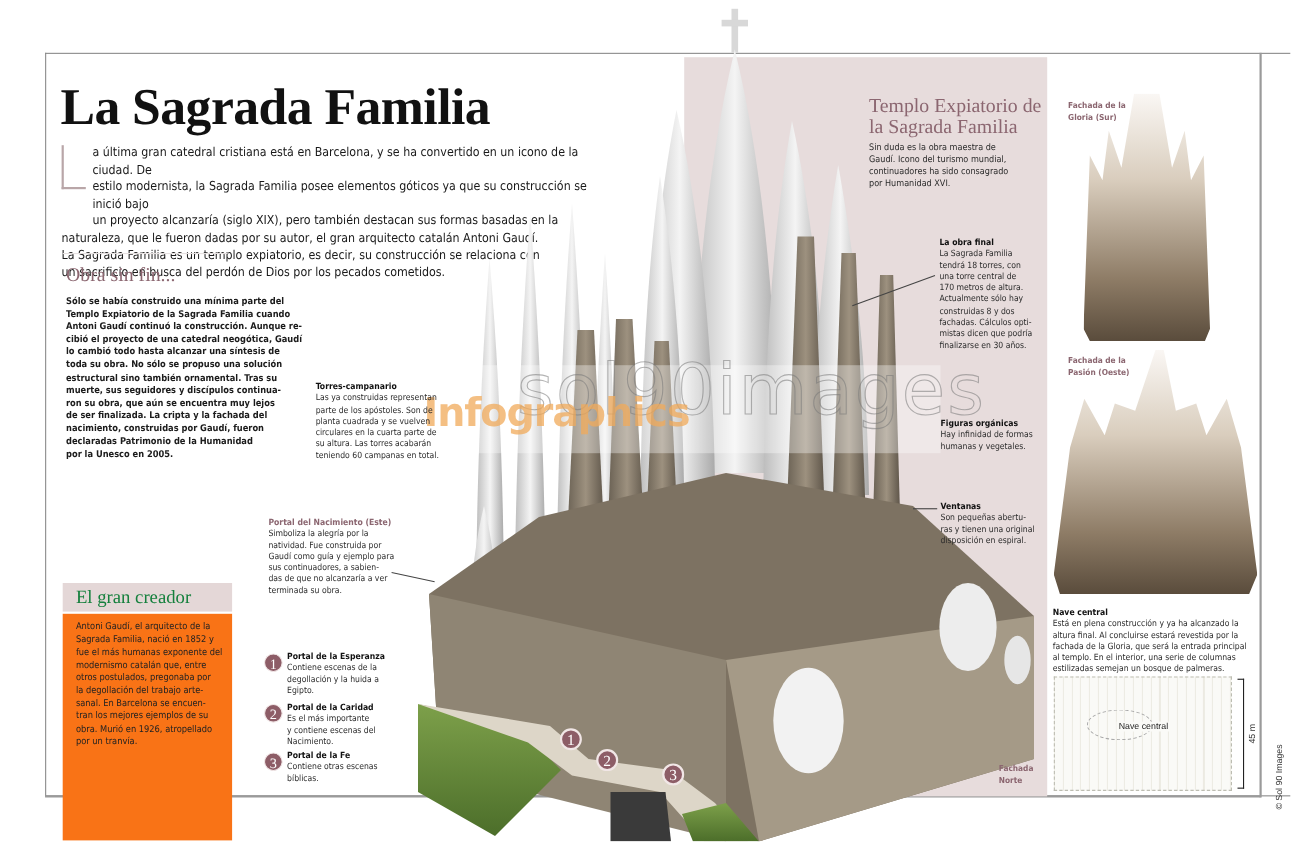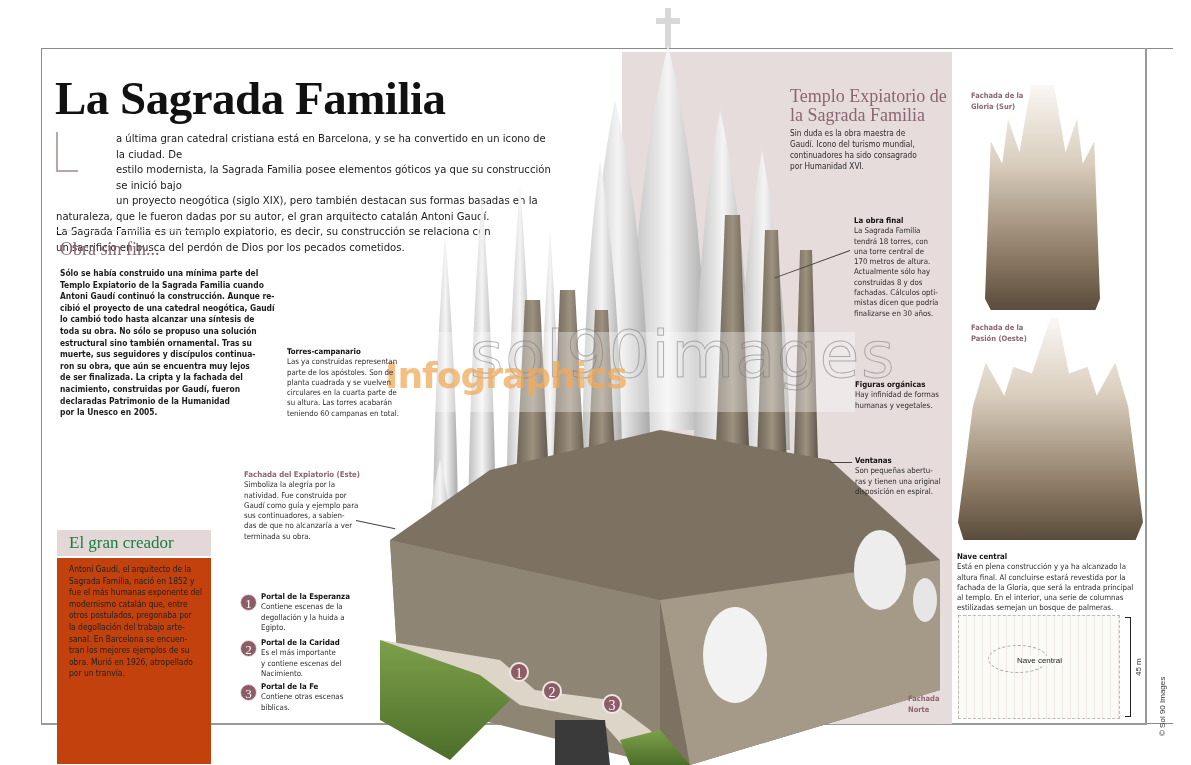--- a/index.html
+++ b/index.html
@@ -4,30 +4,30 @@
 <style>
   *{box-sizing:border-box;margin:0;padding:0}
   html,body{width:1191px;height:765px;background:#fff;overflow:hidden}
   body{position:relative;font-family:"DejaVu Sans Condensed","DejaVu Sans",sans-serif;color:#222}
   .frame{position:absolute;left:41px;top:48px;width:1132px;height:676px;border:1.5px solid #8a8a8a;border-right:none}
   .frame-bottom{position:absolute;left:41px;top:723px;width:1105px;height:2px;background:#9a9a9a}
   .frame-right{position:absolute;left:1145px;top:48px;width:2px;height:677px;background:#9a9a9a}
   .title{position:absolute;left:55px;top:75px;font-family:"Liberation Serif","DejaVu Serif",serif;font-size:47px;font-weight:bold;letter-spacing:-0.5px;color:#111;line-height:1}
   .dropcap{position:absolute;left:56px;top:132px;width:22px;height:40px;border-left:2px solid #b9a6a8;border-bottom:2px solid #b9a6a8}
   .intro{position:absolute;left:56px;top:131px;width:500px;font-size:11.2px;line-height:15.5px;color:#1a1a1a}
-  .intro .l1{padding-left:60px;display:block}
+  .intro .l1{padding-left:28px;display:block}
   .pinkpanel{position:absolute;left:622px;top:52px;width:330px;height:672px;background:#e7dcdc}
   .side-h{position:absolute;font-family:"Liberation Serif","DejaVu Serif",serif;color:#8b6670;font-size:18px;line-height:19px}
   .body-sm{position:absolute;font-size:8.4px;line-height:11.6px;color:#1c1c1c;font-weight:bold}
   .body-light{position:absolute;font-size:7.8px;line-height:10.3px;color:#2b2b2b}
   .body-light b{color:#111}
   .label-mauve{color:#8b6670;font-weight:bold}
   .gran-head{position:absolute;left:57px;top:530px;width:154px;height:26px;background:#e4d7d7}
   .gran-head span{position:absolute;left:12px;top:3px;font-family:"Liberation Serif","DejaVu Serif",serif;font-size:17px;color:#15803d}
-  .gran-body{position:absolute;left:57px;top:558px;width:154px;height:206px;background:#c2410c}
+  .gran-body{position:absolute;left:57px;top:558px;width:154px;height:206px;background:#f97316}
   .rule{position:absolute;height:1px;background:#fff}
   .num{position:absolute;width:17px;height:17px;border-radius:50%;background:#8d5d67;color:#fff;font-family:"Liberation Serif",serif;font-size:13px;line-height:17px;text-align:center;border:1px solid #f2e8e8}
   .num.on{width:20px;height:20px;line-height:19px;font-size:14px;border:2px solid #f1e6e6}
   .facade-img{position:absolute;background:linear-gradient(180deg,#faf7f4 0%,#d9cdbd 35%,#8e7c66 75%,#5a4c3c 100%)}
   .facade-label{position:absolute;font-size:7.5px;line-height:11px;color:#8b6670;font-weight:bold}
   .leader{position:absolute;border-top:1px solid #444}
   .plan{position:absolute;left:958px;top:615px;width:162px;height:104px;border:1px dashed #bdbdb2;background:repeating-linear-gradient(90deg,transparent 0 7px,#eceae2 7px 8px),#fafaf7}
   .plan-oval{position:absolute;left:988px;top:645px;width:60px;height:28px;border:1px dashed #aaa;border-radius:50%}
   .scale{position:absolute;left:1125px;top:617px;width:6px;height:100px;border-right:1px solid #222;border-top:1px solid #222;border-bottom:1px solid #222}
   .vtext{position:absolute;transform:rotate(-90deg);transform-origin:left top;font-family:"Liberation Sans",sans-serif;font-size:8px;color:#333;white-space:nowrap}
@@ -45,21 +45,21 @@
 <div class="frame-right"></div>
 
 <div class="pinkpanel"></div>
 
 <h1 class="title">La Sagrada Familia</h1>
 
 <div class="dropcap"></div>
 <div class="intro">
   <span class="l1">a última gran catedral cristiana está en Barcelona, y se ha convertido en un icono de la ciudad. De</span>
   <span class="l1">estilo modernista, la Sagrada Familia posee elementos góticos ya que su construcción se inició bajo</span>
-  <span class="l1">un proyecto neogótica (siglo XIX), pero también destacan sus formas basadas en la</span>
+  <span class="l1">un proyecto alcanzaría (siglo XIX), pero también destacan sus formas basadas en la</span>
   <span style="display:block">naturaleza, que le fueron dadas por su autor, el gran arquitecto catalán Antoni Gaudí.</span>
   <span style="display:block">La Sagrada Familia es un templo expiatorio, es decir, su construcción se relaciona con</span>
   <span style="display:block">un sacrificio en busca del perdón de Dios por los pecados cometidos.</span>
 </div>
 
 <svg class="cathedral" viewBox="0 0 600 765">
   <defs>
     <linearGradient id="spire" x1="0" x2="1">
       <stop offset="0" stop-color="#bdbdbd"></stop>
         <stop offset="0.5" stop-color="#f4f4f4"></stop>
@@ -156,21 +156,21 @@
   <b>Torres-campanario</b>
   <div>Las ya construidas representan</div>
   <div>parte de los apóstoles. Son de</div>
   <div>planta cuadrada y se vuelven</div>
   <div>circulares en la cuarta parte de</div>
   <div>su altura. Las torres acabarán</div>
   <div>teniendo 60 campanas en total.</div>
 </div>
 
 <div class="body-light" style="left:244px;top:470px;width:125px">
-  <div class="label-mauve">Fachada del Expiatorio (Este)</div>
+  <div class="label-mauve">Portal del Nacimiento (Este)</div>
   <div>Simboliza la alegría por la</div>
   <div>natividad. Fue construida por</div>
   <div>Gaudí como guía y ejemplo para</div>
   <div>sus continuadores, a sabien-</div>
   <div>das de que no alcanzaría a ver</div>
   <div>terminada su obra.</div>
 </div>
 <div class="leader" style="left:356px;top:520px;width:40px;transform:rotate(12deg);transform-origin:left"></div>
 
 <div class="num" style="left:240px;top:594px">1</div>

